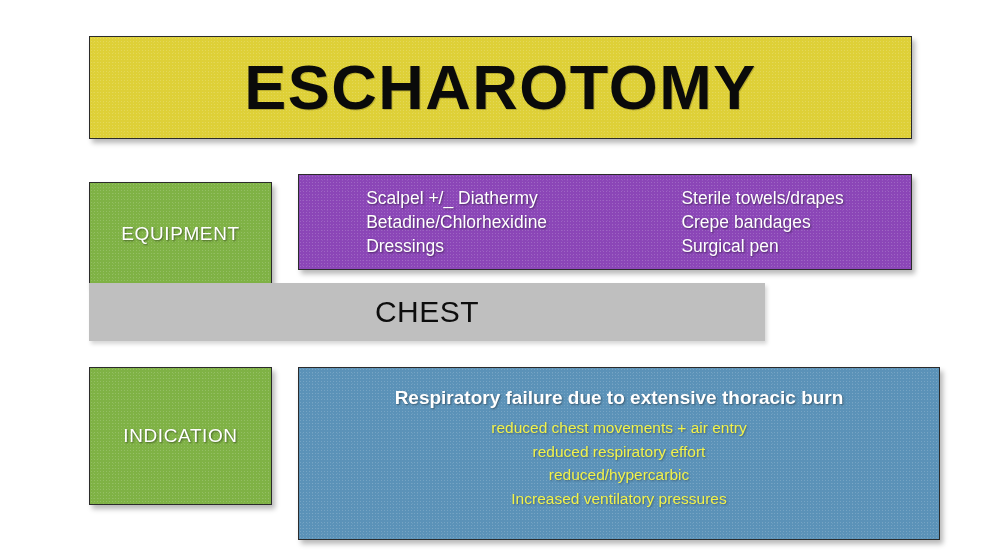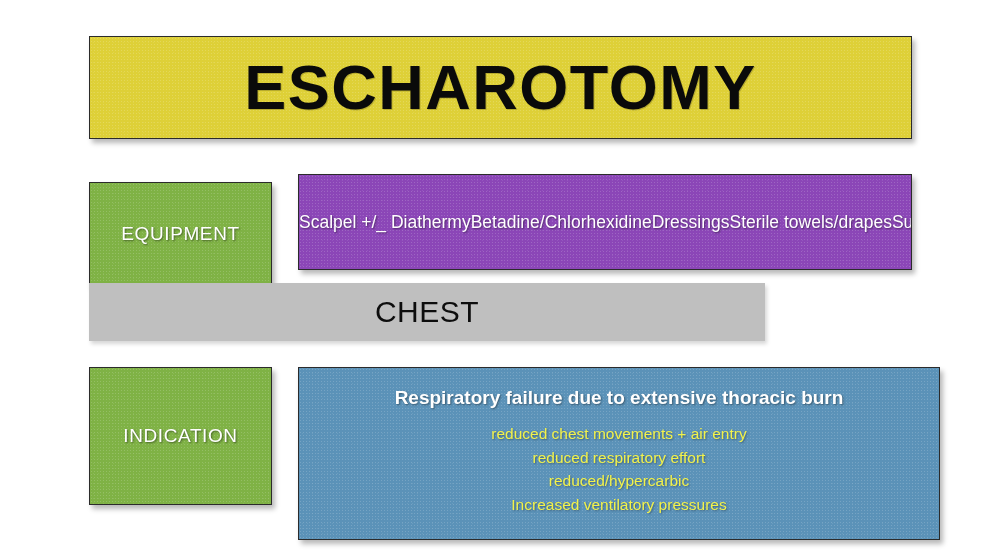--- a/index.html
+++ b/index.html
@@ -112,22 +112,22 @@
     background: #8b46b7;
     flex-direction: row;
     align-items: center;
     justify-content: space-around;
     overflow: hidden;
   }
   .equip-col {
     position: relative;
     z-index: 2;
     display: flex;
-    flex-direction: row;
-    align-items: center;
+    flex-direction: column;
+    align-items: flex-start;
     justify-content: center;
   }
   .equip-col span {
     color: #ffffff;
     font-size: 17.5px;
     font-weight: normal;
     line-height: 1.38;
     text-shadow: 1px 1px 2px rgba(0,0,0,.45);
     white-space: nowrap;
   }
@@ -182,21 +182,21 @@
     font-size: 19px;
     font-weight: bold;
     line-height: 1.32;
     text-shadow: 1px 1px 2px rgba(0,0,0,.40);
     white-space: nowrap;
   }
   .ind-bullets {
     display: flex;
     flex-direction: column;
     align-items: center;
-    margin-top: 12px;
+    margin-top: 6px;
   }
   .ind-bullets span {
     color: #f2f24b;
     font-size: 15.5px;
     font-weight: normal;
     line-height: 1.52;
     text-shadow: 1px 1px 2px rgba(0,0,0,.35);
     white-space: nowrap;
   }
 </style>
@@ -214,20 +214,21 @@
   </div>
 
   <div class="panel bordered grain" id="equipment-content">
     <div class="equip-col">
       <span>Scalpel +/_ Diathermy</span>
       <span>Betadine/Chlorhexidine</span>
       <span>Dressings</span>
     </div>
     <div class="equip-col">
       <span>Sterile towels/drapes</span>
+      <span>Crepe bandages</span>
       <span>Surgical pen</span>
     </div>
   </div>
 
   <div class="panel" id="region-band">
     <div id="region-text">CHEST</div>
   </div>
 
   <div class="panel bordered grain label-box" id="indication-label">
     <div class="label-text">INDICATION</div>

